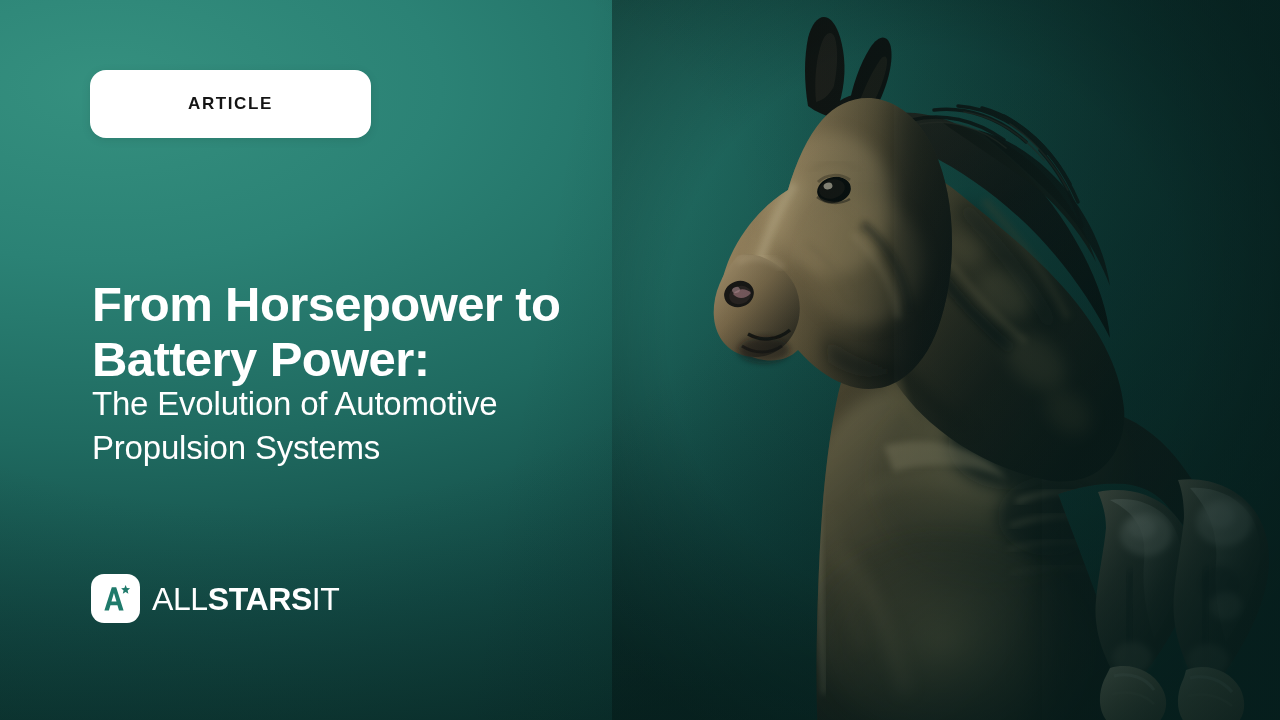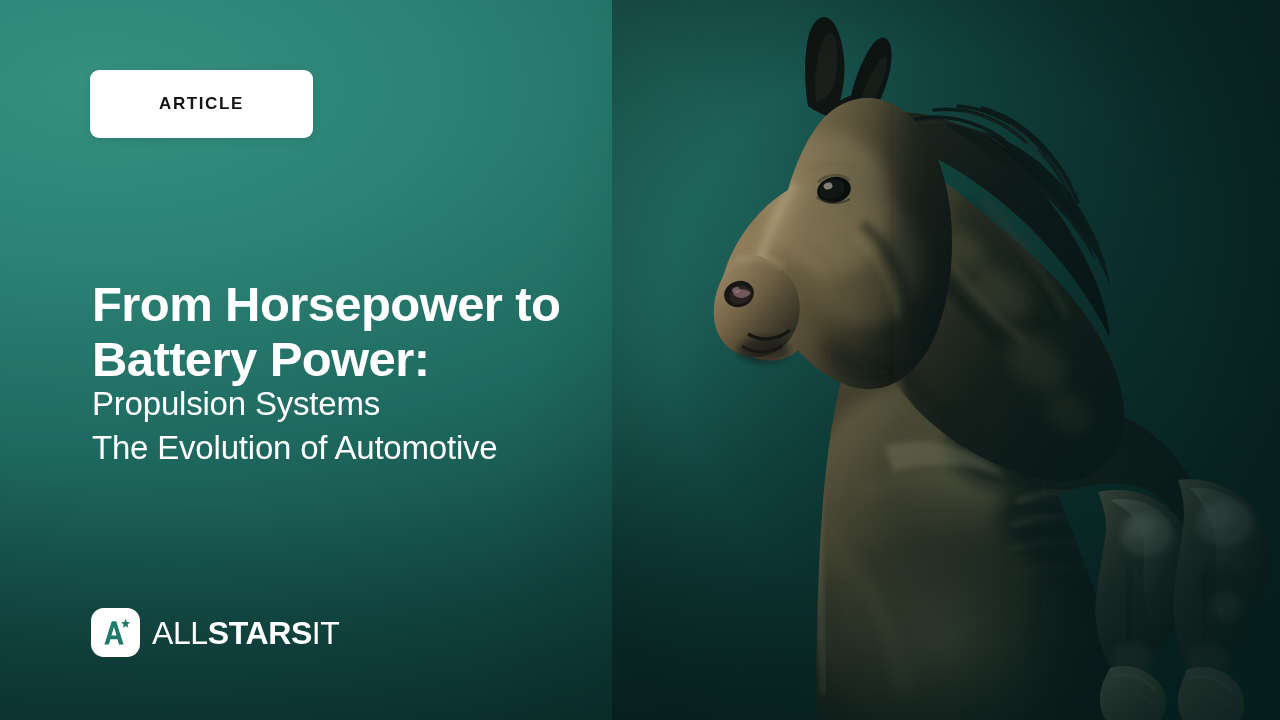--- a/index.html
+++ b/index.html
@@ -39,23 +39,23 @@
   
   #content {
     position:absolute;
     left:90px; top:0;
     width:600px; height:720px;
   }
 
   #article-badge {
     position:absolute;
     left:0; top:70px;
-    width:223px; height:68px;
+    width:281px; height:68px;
     background:#FFFFFF;
-    border-radius:9px;
+    border-radius:16px;
     display:flex; align-items:center; justify-content:center;
     box-shadow:0 2px 10px rgba(0,0,0,0.10);
   }
   #article-badge-label {
     font-size:17px;
     font-weight:bold;
     letter-spacing:1.6px;
     color:#141414;
   }
 
@@ -80,21 +80,21 @@
     font-size:33px;
     font-weight:normal;
     line-height:1.33;
     letter-spacing:-0.2px;
   }
   #subhead .sh-line { display:block; white-space:nowrap; }
 
   
   #logo {
     position:absolute;
-    left:1px; top:608px;
+    left:1px; top:574px;
     display:flex; align-items:center; gap:12px;
   }
   #logo-mark {
     width:49px; height:49px;
     background:#FFFFFF;
     border-radius:13px;
     display:flex; align-items:center; justify-content:center;
     flex:0 0 auto;
   }
   #logo-mark svg { display:block; }
@@ -431,22 +431,22 @@
     <div id="article-badge">
       <span id="article-badge-label">ARTICLE</span>
     </div>
 
     <h1 id="headline">
       <span class="hl-line">From Horsepower to</span>
       <span class="hl-line">Battery Power:</span>
     </h1>
 
     <h2 id="subhead">
+      <span class="sh-line">The Evolution of Automotive</span>
       <span class="sh-line">Propulsion Systems</span>
-      <span class="sh-line">The Evolution of Automotive</span>
     </h2>
 
     <div id="logo">
       <div id="logo-mark">
         <svg width="34" height="34" viewBox="0 0 34 34" xmlns="http://www.w3.org/2000/svg" aria-hidden="true">
 
           <path d="M12.8 5.2 L17.2 5.2 L24.6 28.6 L20.0 28.6 L18.45 23.2 L11.45 23.2 L9.9 28.6 L5.4 28.6 Z
                    M12.45 19.5 L17.45 19.5 L14.95 10.9 Z" fill="#1F7A6B"></path>
 
           <path d="M26.6 3.0 L27.85 6.1 L31.1 6.35 L28.6 8.5 L29.4 11.7 L26.6 9.95 L23.8 11.7 L24.6 8.5 L22.1 6.35 L25.35 6.1 Z" fill="#1F7A6B"></path>

